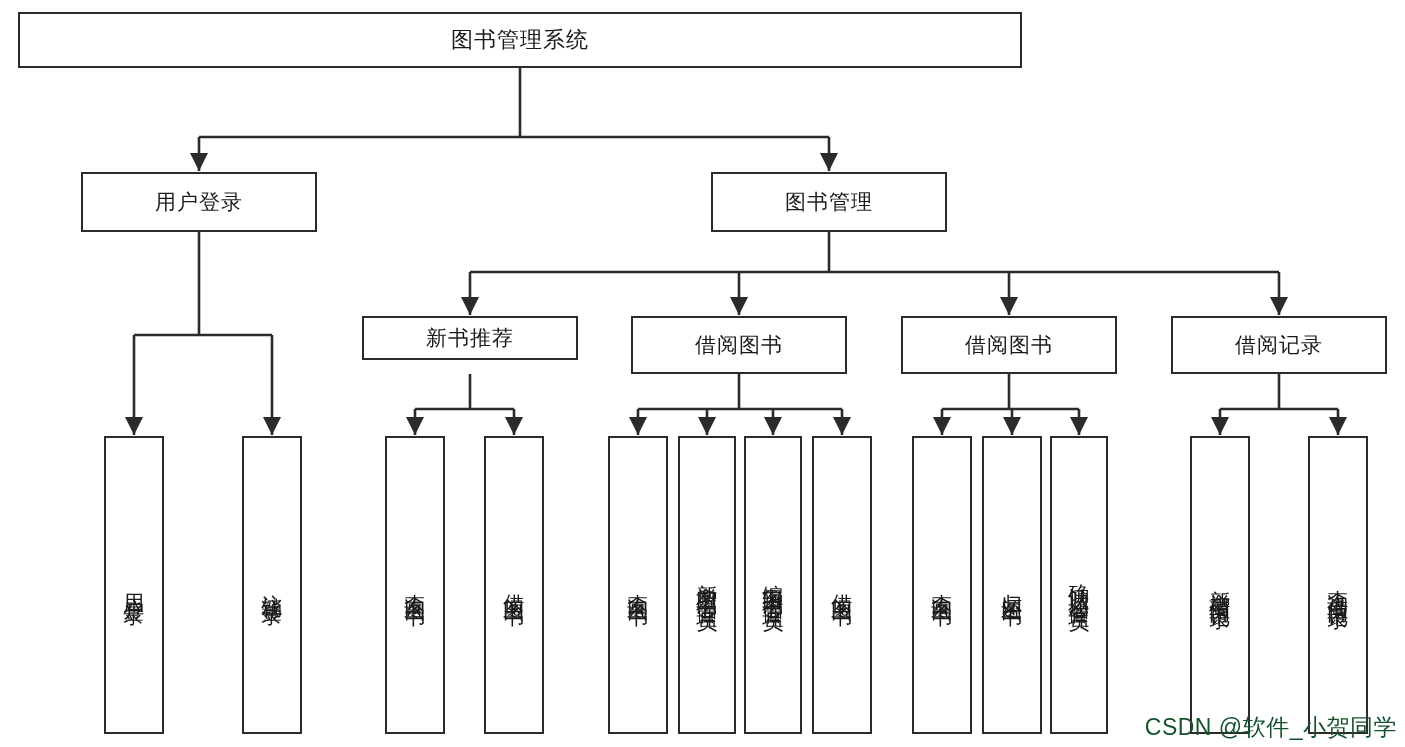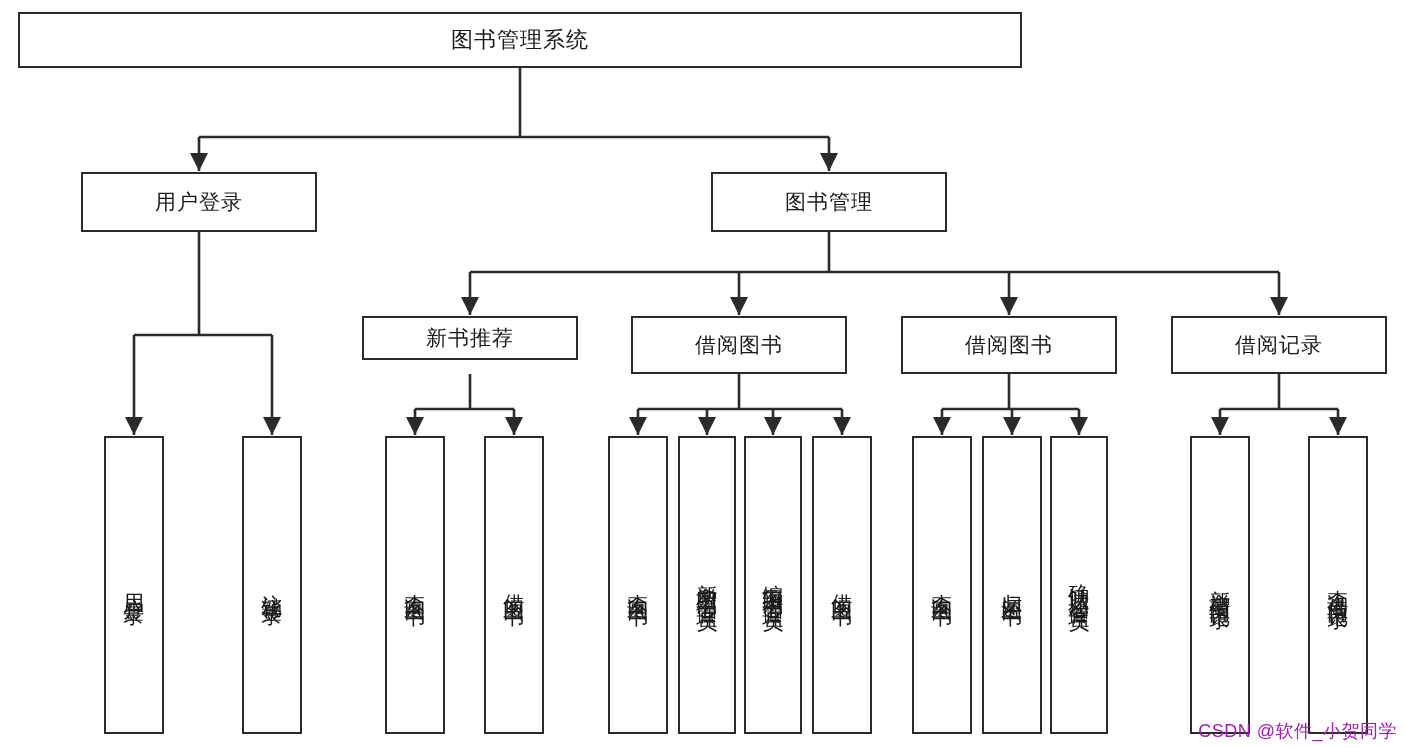--- a/index.html
+++ b/index.html
@@ -46,22 +46,22 @@
 
   
   #links{position:absolute;left:0;top:0;width:1405px;height:747px;}
   #links line,#links path{stroke:#2b2b2b;stroke-width:2.6px;fill:none;}
   #links polygon{fill:#2b2b2b;}
 
   
   .watermark{
     position:absolute;
     right:8px;bottom:4px;
-    font-size:18px;
-    color:#a21caf;
+    font-size:23px;
+    color:#14532d;
     letter-spacing:0.5px;
     white-space:nowrap;
     pointer-events:none;
   }
 </style>
 </head>
 <body>
 
 <div id="canvas">
   <svg id="links" viewBox="0 0 1405 747" width="1405" height="747">

